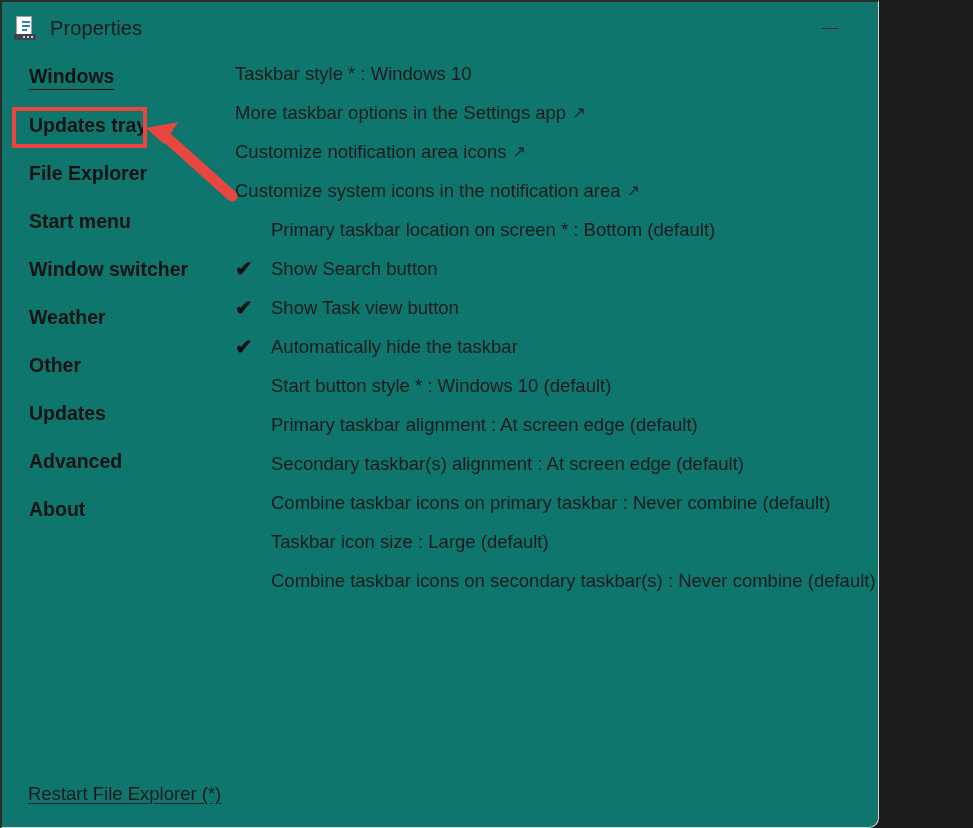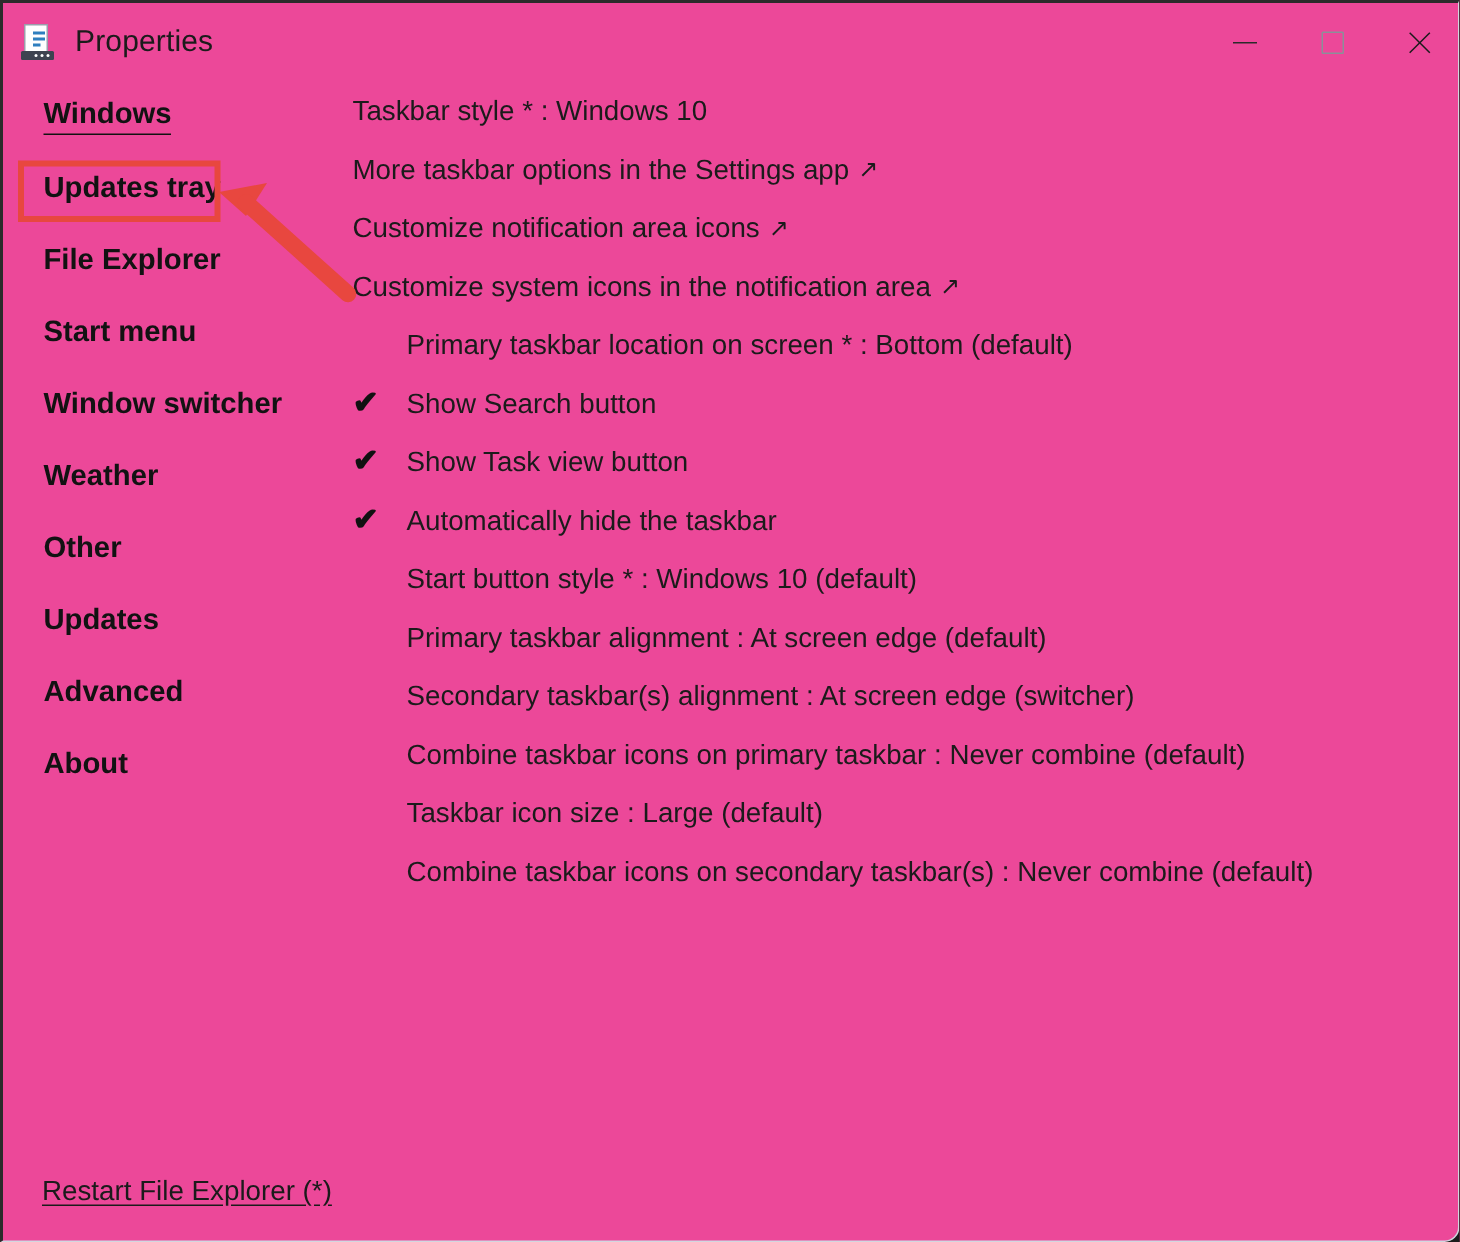--- a/index.html
+++ b/index.html
@@ -5,23 +5,23 @@
   html, body {
     margin: 0;
     padding: 0;
     background: #1c1c1c;
   }
   body {
     font-family: "Liberation Sans", sans-serif;
   }
   .window {
     position: relative;
-    width: 973px;
+    width: 879px;
     height: 828px;
-    background: #ec4899;
+    background: #0f766e;
     overflow: hidden;
     box-sizing: border-box;
     border-left: 2px solid #2b2b2b;
     border-top: 2px solid #2b2b2b;
     border-right: 1px solid #d2d6e0;
     border-bottom: 1px solid #d2d6e0;
     border-radius: 0 0 10px 0;
   }
 
   
@@ -350,21 +350,21 @@
       <span class="opt-text">Start button style * : Windows 10 (default)</span>
     </div>
 
     <div class="opt-row indent">
       <span class="check">✔</span>
       <span class="opt-text">Primary taskbar alignment : At screen edge (default)</span>
     </div>
 
     <div class="opt-row indent">
       <span class="check">✔</span>
-      <span class="opt-text">Secondary taskbar(s) alignment : At screen edge (switcher)</span>
+      <span class="opt-text">Secondary taskbar(s) alignment : At screen edge (default)</span>
     </div>
 
     <div class="opt-row indent">
       <span class="check">✔</span>
       <span class="opt-text">Combine taskbar icons on primary taskbar : Never combine (default)</span>
     </div>
 
     <div class="opt-row indent">
       <span class="check">✔</span>
       <span class="opt-text">Taskbar icon size : Large (default)</span>

